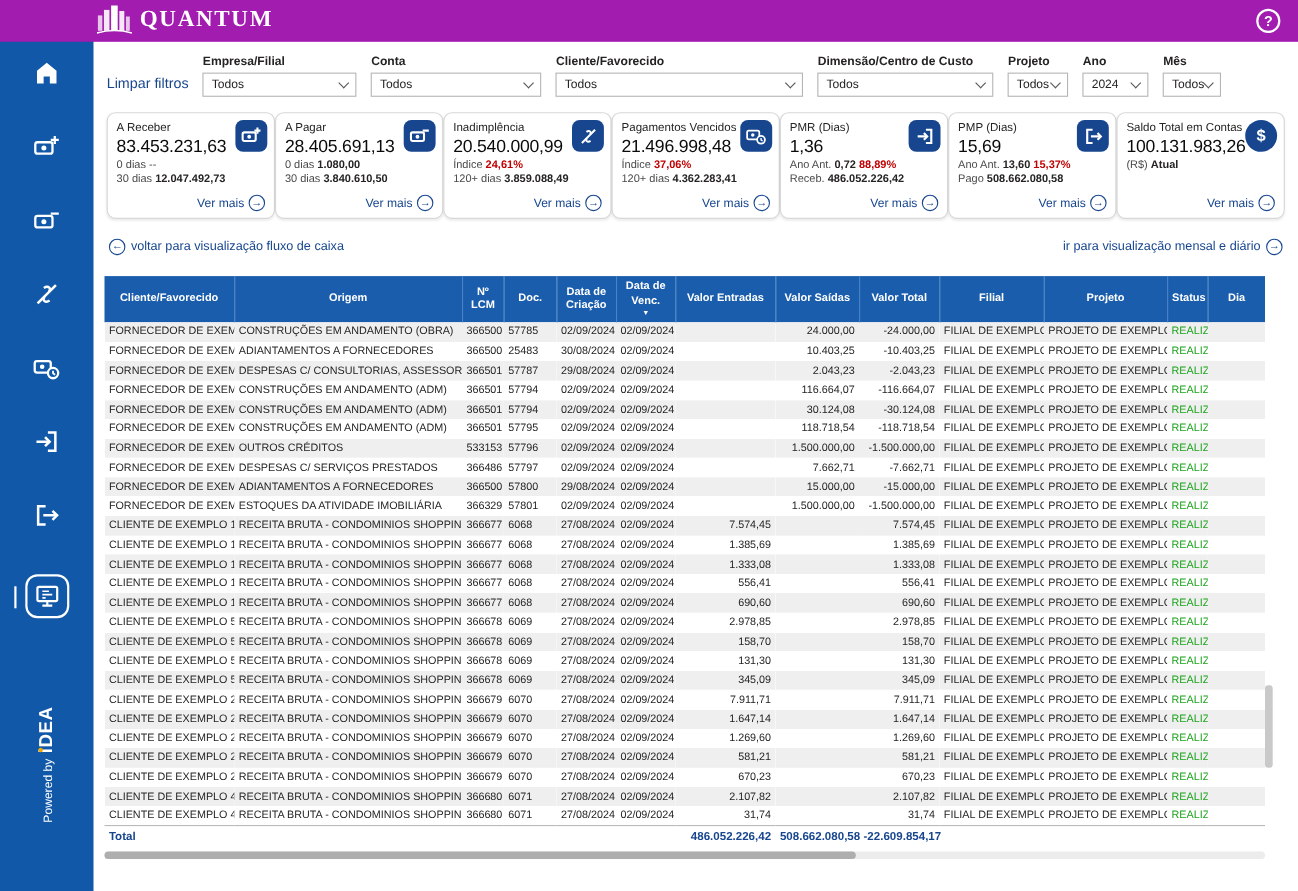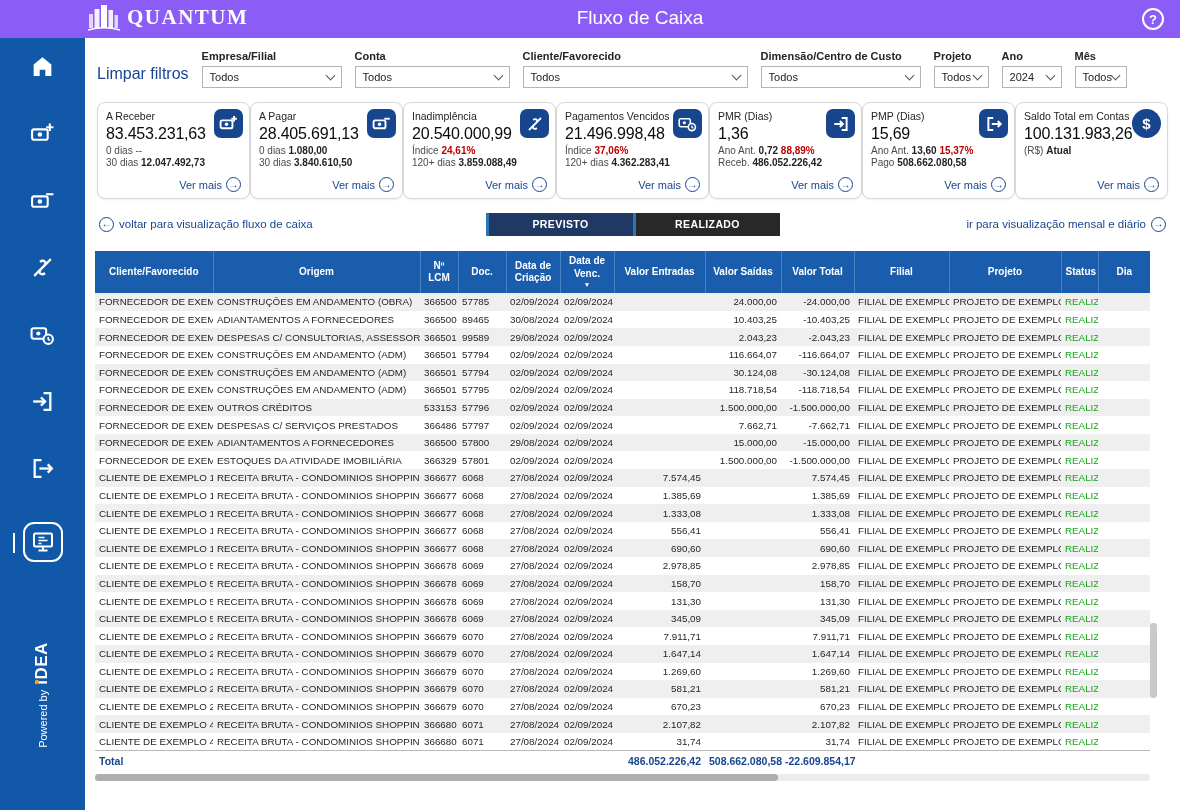--- a/index.html
+++ b/index.html
@@ -1,20 +1,20 @@
 <!DOCTYPE html>
 <html><head>
 <meta charset="utf-8">
 <style>
   * { box-sizing: border-box; margin: 0; padding: 0; }
   html,body { width:1180px; height:810px; overflow:hidden; }
   body { font-family:"Liberation Sans", sans-serif; background:#fff; position:relative; color:#252423; }
 
   
-  .topbar { position:absolute; left:0; top:0; width:1180px; height:38px; background:#8b5cf6; z-index:5; }
+  .topbar { position:absolute; left:0; top:0; width:1180px; height:38px; background:#a21caf; z-index:5; }
   .logo { position:absolute; left:88px; top:4px; display:flex; align-items:center; gap:7px; }
   .logo-text { color:#fff; font-family:"Liberation Serif", serif; font-weight:bold; font-size:21px; letter-spacing:1.5px; }
   .page-title { position:absolute; left:100px; right:0; top:7px; text-align:center; color:#fff; font-size:19px; }
   .help { position:absolute; right:16px; top:8px; width:22px; height:22px; border:2px solid #fff; border-radius:50%;
           color:#fff; font-size:13px; font-weight:bold; display:flex; align-items:center; justify-content:center; }
 
   
   .sidebar { position:absolute; left:0; top:0; width:85px; height:810px; background:#1159A8; z-index:4; }
   .nav { display:flex; flex-direction:column; align-items:center; margin-top:53px; gap:40px; }
   .nav-ic { width:27px; height:27px; display:flex; align-items:center; justify-content:center; cursor:pointer; }
@@ -32,21 +32,21 @@
   
   .filters { display:flex; align-items:flex-end; gap:13px; padding:12px 12px 0 12px; }
   .filter label { display:block; font-size:11px; font-weight:bold; color:#252423; margin-bottom:4px; }
   .selectbox { height:22px; border:1px solid #b5b5b5; background:#fff; display:flex; align-items:center;
                justify-content:space-between; padding:0 7px; font-size:11px; color:#252423; cursor:pointer; }
   .chev { width:7px; height:7px; border-right:1.4px solid #555; border-bottom:1.4px solid #555; transform:rotate(45deg); margin-top:-4px; }
   .filters .filter:nth-of-type(1){width:135px} .filters .filter:nth-of-type(2){width:140px}
   .filters .filter:nth-of-type(3){width:155px} .filters .filter:nth-of-type(4){width:225px}
   .filters .filter:nth-of-type(5){width:160px} .filters .filter:nth-of-type(6){width:55px}
   .filters .filter:nth-of-type(7){width:60px}
-  .clear-link { font-size:16px; color:#17468F; margin-bottom:5px; cursor:pointer; white-space:nowrap; }
+  .clear-link { font-size:13px; color:#17468F; margin-bottom:5px; cursor:pointer; white-space:nowrap; }
 
   
   .kpis { display:flex; padding:14px 12px 0 12px; }
   .card { flex:1; height:97px; border:1px solid #d8d8d8; border-radius:8px; background:#fff; position:relative;
           padding:7px 8px; box-shadow:0 1px 2px rgba(0,0,0,.07); }
   .card-title { font-size:10.5px; color:#252423; margin-right:26px; white-space:nowrap; }
   .card-ic { position:absolute; top:6px; right:6px; width:29px; height:29px; background:#17468F; border-radius:7px;
              display:flex; align-items:center; justify-content:center; }
   .card-ic.round { border-radius:50%; }
   .card-value { font-size:16px; font-weight:normal; color:#0a0a0a; margin-top:3px; letter-spacing:-.2px; white-space:nowrap; }
@@ -179,21 +179,20 @@
             <rect x="6.5" y="5" width="5" height="19" opacity=".9"></rect>
         <rect x="13" y="1" width="6" height="23"></rect>
             <rect x="20.5" y="6" width="4.5" height="18" opacity=".9"></rect>
             <rect x="26.5" y="11" width="3.5" height="13" opacity=".75"></rect>
           </g>
         <path d="M0 26 Q16 21.5 32 26" stroke="#fff" stroke-width="1.4" fill="none"></path>
       </svg>
     </span>
     <span class="logo-text">QUANTUM</span>
   </div>
-  <div class="page-title">Fluxo de Caixa</div>
   <div class="help">
     <span>?</span>
   </div>
 </header>
 
 <main class="content">
 
   <div class="filters">
 
     <div class="clear-link">Limpar filtros</div>
@@ -379,24 +378,20 @@
           <span class="circ">→</span>
         </div>
     </div>
 
   </div>
 
   <div class="viewbar">
     <div class="viewlink">
       <span class="circ">←</span>
       <span>voltar para visualização fluxo de caixa</span>
-    </div>
-    <div class="toggles">
-      <div class="tbtn previsto">PREVISTO</div>
-      <div class="tbtn realizado">REALIZADO</div>
     </div>
     <div class="viewlink">
       <span>ir para visualização mensal e diário</span>
       <span class="circ">→</span>
     </div>
   </div>
 
   <div class="tablewrap">
     <table>
       <colgroup>
@@ -446,37 +441,37 @@
             <td>FILIAL DE EXEMPLO 2</td>
             <td>PROJETO DE EXEMPLO 136</td>
             <td class="c-status">REALIZADO</td>
             <td></td>
           </tr>
 
           <tr>
             <td>FORNECEDOR DE EXEMPL...</td>
             <td>ADIANTAMENTOS A FORNECEDORES</td>
             <td class="num">366500</td>
-            <td>89465</td>
+            <td>25483</td>
             <td class="num">30/08/2024</td>
             <td class="num">02/09/2024</td>
             <td class="num"></td>
             <td class="num">10.403,25</td>
             <td class="num">-10.403,25</td>
             <td>FILIAL DE EXEMPLO 2</td>
             <td>PROJETO DE EXEMPLO 136</td>
             <td class="c-status">REALIZADO</td>
             <td></td>
           </tr>
 
           <tr>
             <td>FORNECEDOR DE EXEMPL...</td>
             <td>DESPESAS C/ CONSULTORIAS, ASSESSORIAS E ...</td>
             <td class="num">366501</td>
-            <td>99589</td>
+            <td>57787</td>
             <td class="num">29/08/2024</td>
             <td class="num">02/09/2024</td>
             <td class="num"></td>
             <td class="num">2.043,23</td>
             <td class="num">-2.043,23</td>
             <td>FILIAL DE EXEMPLO 6</td>
             <td>PROJETO DE EXEMPLO 468</td>
             <td class="c-status">REALIZADO</td>
             <td></td>
           </tr>

